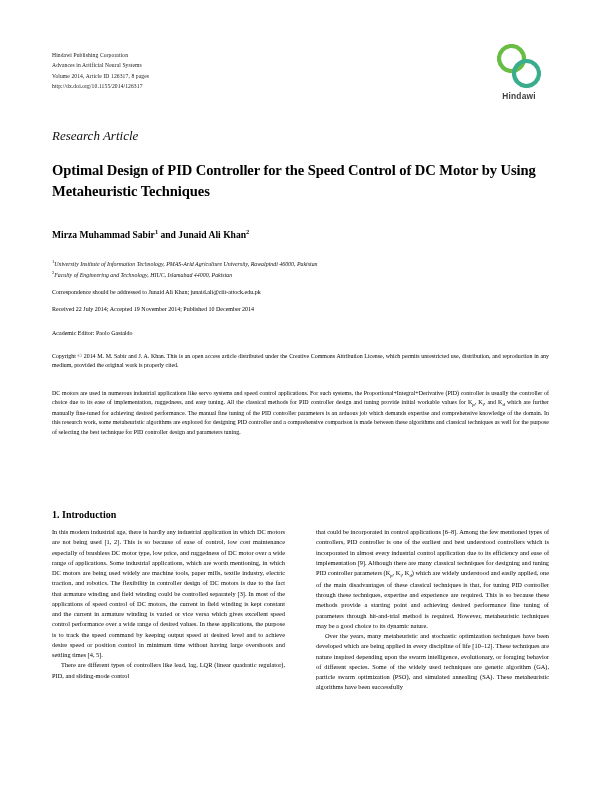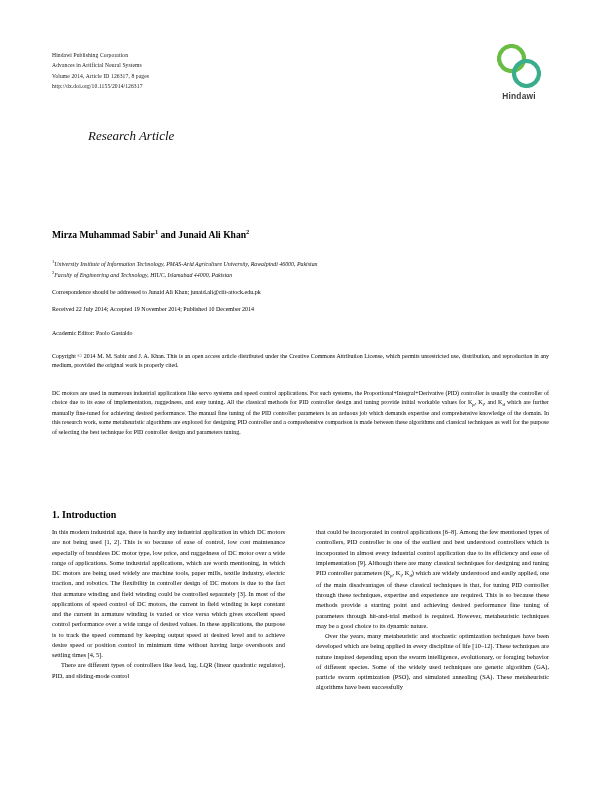--- a/index.html
+++ b/index.html
@@ -58,21 +58,20 @@
     margin-top: 3px;
   }
   .article-type {
     position: absolute;
     left: 52px;
     top: 128px;
     font-size: 13px;
     font-style: italic;
     font-weight: normal;
     color: #111111;
-    margin-left: 36px;
   }
   .title {
     position: absolute;
     left: 52px;
     top: 150px;
     width: 500px;
     font-family: "Liberation Serif", serif;
     font-size: 14.6px;
     font-weight: bold;
     line-height: 1.45;
@@ -201,20 +200,21 @@
         <circle cx="14.5" cy="14.5" r="12.5" fill="none" stroke="#69bd45" stroke-width="4.2"></circle>
         <circle cx="29.5" cy="29.5" r="12.5" fill="none" stroke="#3aae8c" stroke-width="4.2"></circle>
         <path d="M14.5 2a12.5 12.5 0 0 1 0 25 12.5 12.5 0 0 1 0-25z" fill="none" stroke="#69bd45" stroke-width="0"></path>
       </svg>
     </div>
     <div class="logo-text">Hindawi</div>
   </div>
 
   <div class="article-type">Research Article</div>
 
+  <h1 class="title">Optimal Design of PID Controller for the Speed Control of DC Motor by Using Metaheuristic Techniques</h1>
 
   <div class="authors">
     <span>Mirza Muhammad Sabir<sup>1</sup> and Junaid Ali Khan<sup>2</sup></span>
   </div>
 
   <div class="affiliations">
     <div>
       <sup>1</sup><span>University Institute of Information Technology, PMAS-Arid Agriculture University, Rawalpindi 46000, Pakistan</span>
     </div>
     <div>

